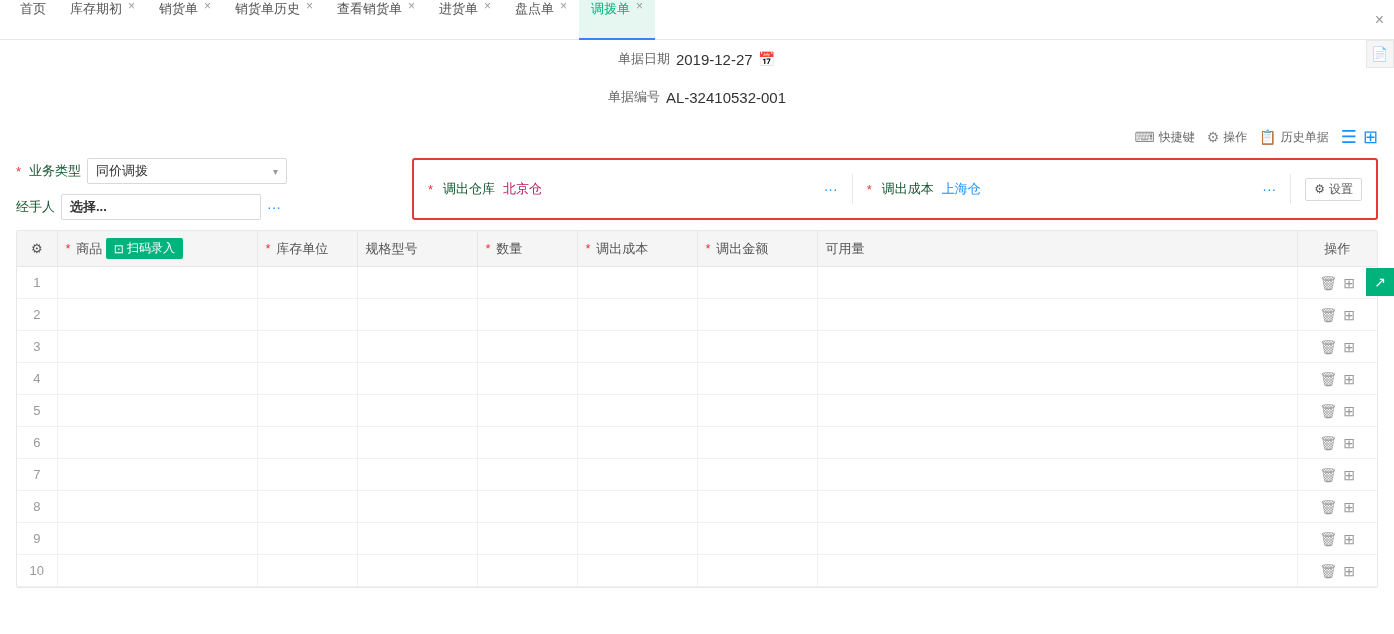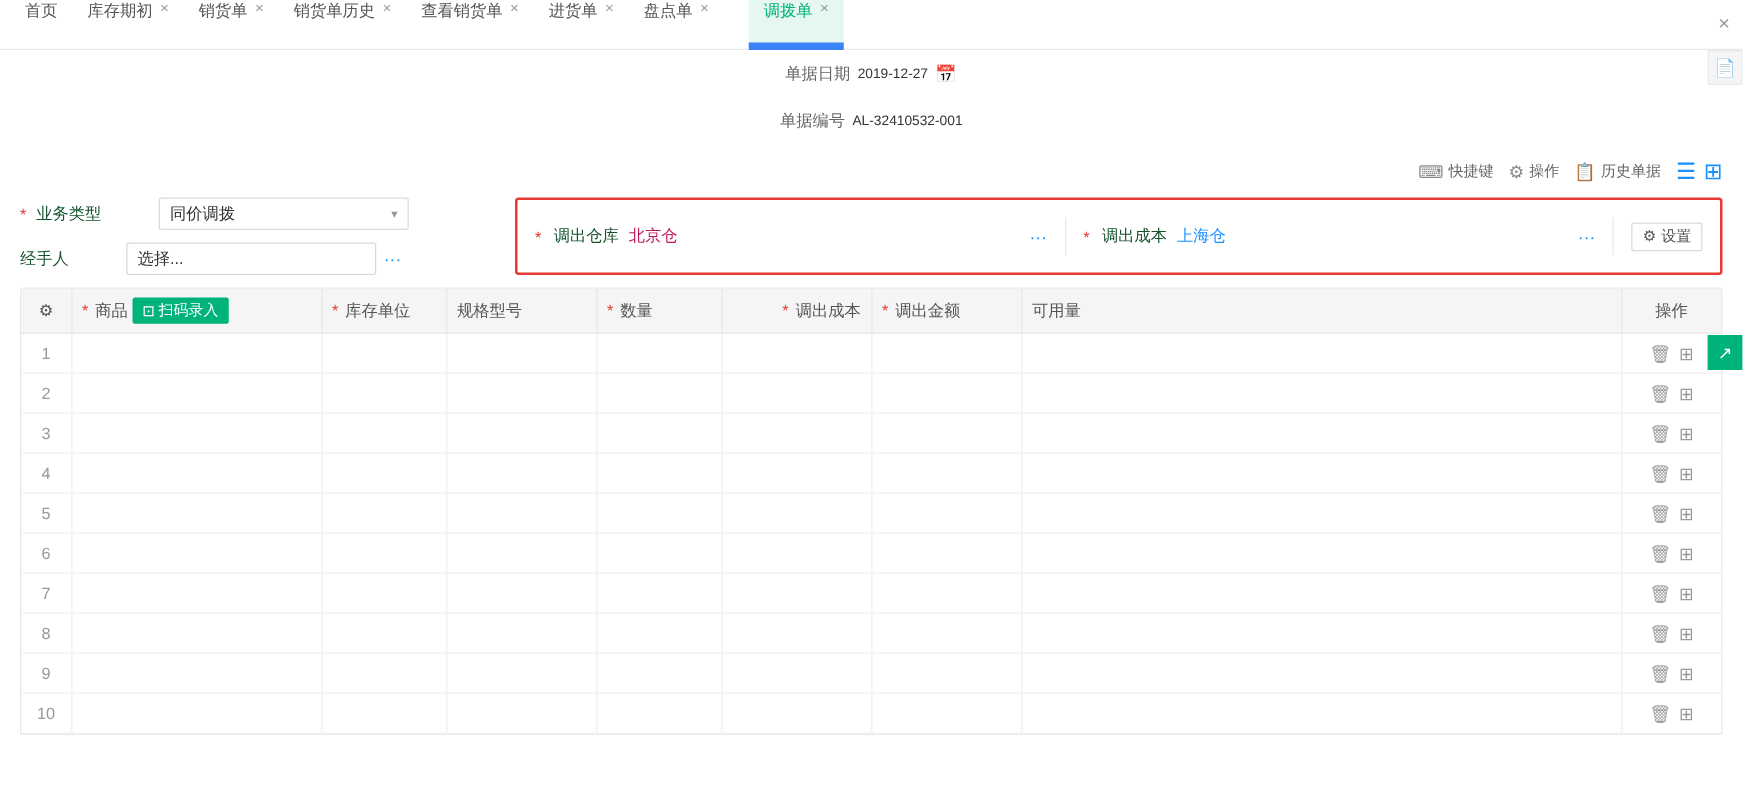--- a/index.html
+++ b/index.html
@@ -19,23 +19,22 @@
       padding: 0 12px;
       height: 40px;
       cursor: pointer;
       font-size: 13px;
       color: #555;
       border-bottom: 2px solid transparent;
       white-space: nowrap;
     }
     .tab-item.active {
       color: #00b37a;
-      border-bottom: 6px solid #3b82f6;
+      border-bottom: 2px solid #3b82f6;
       background: #e6f7f2;
-      margin-left: 20px;
     }
     .tab-item .tab-close {
       margin-left: 6px;
       color: #999;
       font-size: 12px;
       line-height: 1;
     }
     .close-btn-right {
       position: absolute;
       right: 10px;
@@ -53,21 +52,21 @@
     .header-row {
       display: flex; align-items: center;
       margin-bottom: 10px;
       gap: 20px;
       flex-direction: column;
     }
     .header-field {
       display: flex; align-items: center; gap: 6px;
     }
     .header-field label { color: #666; font-size: 13px; }
-    .header-field .val { color: #333; font-size: 11px; }
+    .header-field .val { color: #333; font-size: 15px; }
     .date-icon { color: #1890ff; cursor: pointer; font-size: 14px; }
     .header-actions {
       margin-left: auto;
       display: flex; align-items: center; gap: 12px;
     }
     .header-actions .action-item {
       display: flex; align-items: center; gap: 4px;
       color: #666; font-size: 12px; cursor: pointer;
     }
     .header-actions .action-item .icon { font-size: 14px; color: #888; }
@@ -99,21 +98,20 @@
     .required-star { color: #e53935; margin-right: 2px; }
     .field-label { color: #14532d; white-space: nowrap; }
     .field-value { color: #333; }
     .select-wrapper {
       display: flex; align-items: center;
       border: 1px solid #d9d9d9; border-radius: 2px;
       padding: 3px 8px;
       min-width: 180px;
       cursor: pointer;
       background: #fff;
-      margin-left: 40px;
     }
     .select-wrapper .sel-val { flex: 1; color: #333; }
     .select-wrapper .sel-arrow { color: #999; font-size: 10px; }
     .select-placeholder { color: #bbb; }
 
     .more-btn { color: #1890ff; cursor: pointer; font-size: 14px; white-space: nowrap; }
 
     
     .wh-field {
       display: flex; align-items: center; gap: 8px;
@@ -275,21 +273,21 @@
       <div class="field-row">
         <span class="required-star">*</span>
         <span class="field-label">业务类型</span>
         <div class="select-wrapper" style="min-width:200px;">
           <span class="sel-val">同价调拨</span>
           <span class="sel-arrow">▾</span>
         </div>
       </div>
       <div class="field-row">
         <span class="field-label">经手人</span>
-        <div class="select-wrapper" style="min-width:200px;">
+        <div class="select-wrapper" style="min-width:200px;font-weight:bold;">
           <span class="sel-val select-placeholder">选择...</span>
         </div>
         <span class="more-btn">···</span>
       </div>
     </div>
 
     <div class="form-right">
       <div class="wh-field">
         <span class="required-star">*</span>
         <span class="field-label">调出仓库</span>
@@ -330,21 +328,21 @@
             <span class="required-star">*</span>
             <span>库存单位</span>
           </th>
           <th style="width:120px;">
             <span>规格型号</span>
           </th>
           <th style="width:100px;">
             <span class="required-star">*</span>
             <span>数量</span>
           </th>
-          <th style="width:120px;text-align:right;">
+          <th style="width:120px;">
             <span class="required-star">*</span>
             <span>调出成本</span>
           </th>
           <th style="width:120px;">
             <span class="required-star">*</span>
             <span>调出金额</span>
           </th>
           <th style="width:auto;">
             <span>可用量</span>
           </th>

